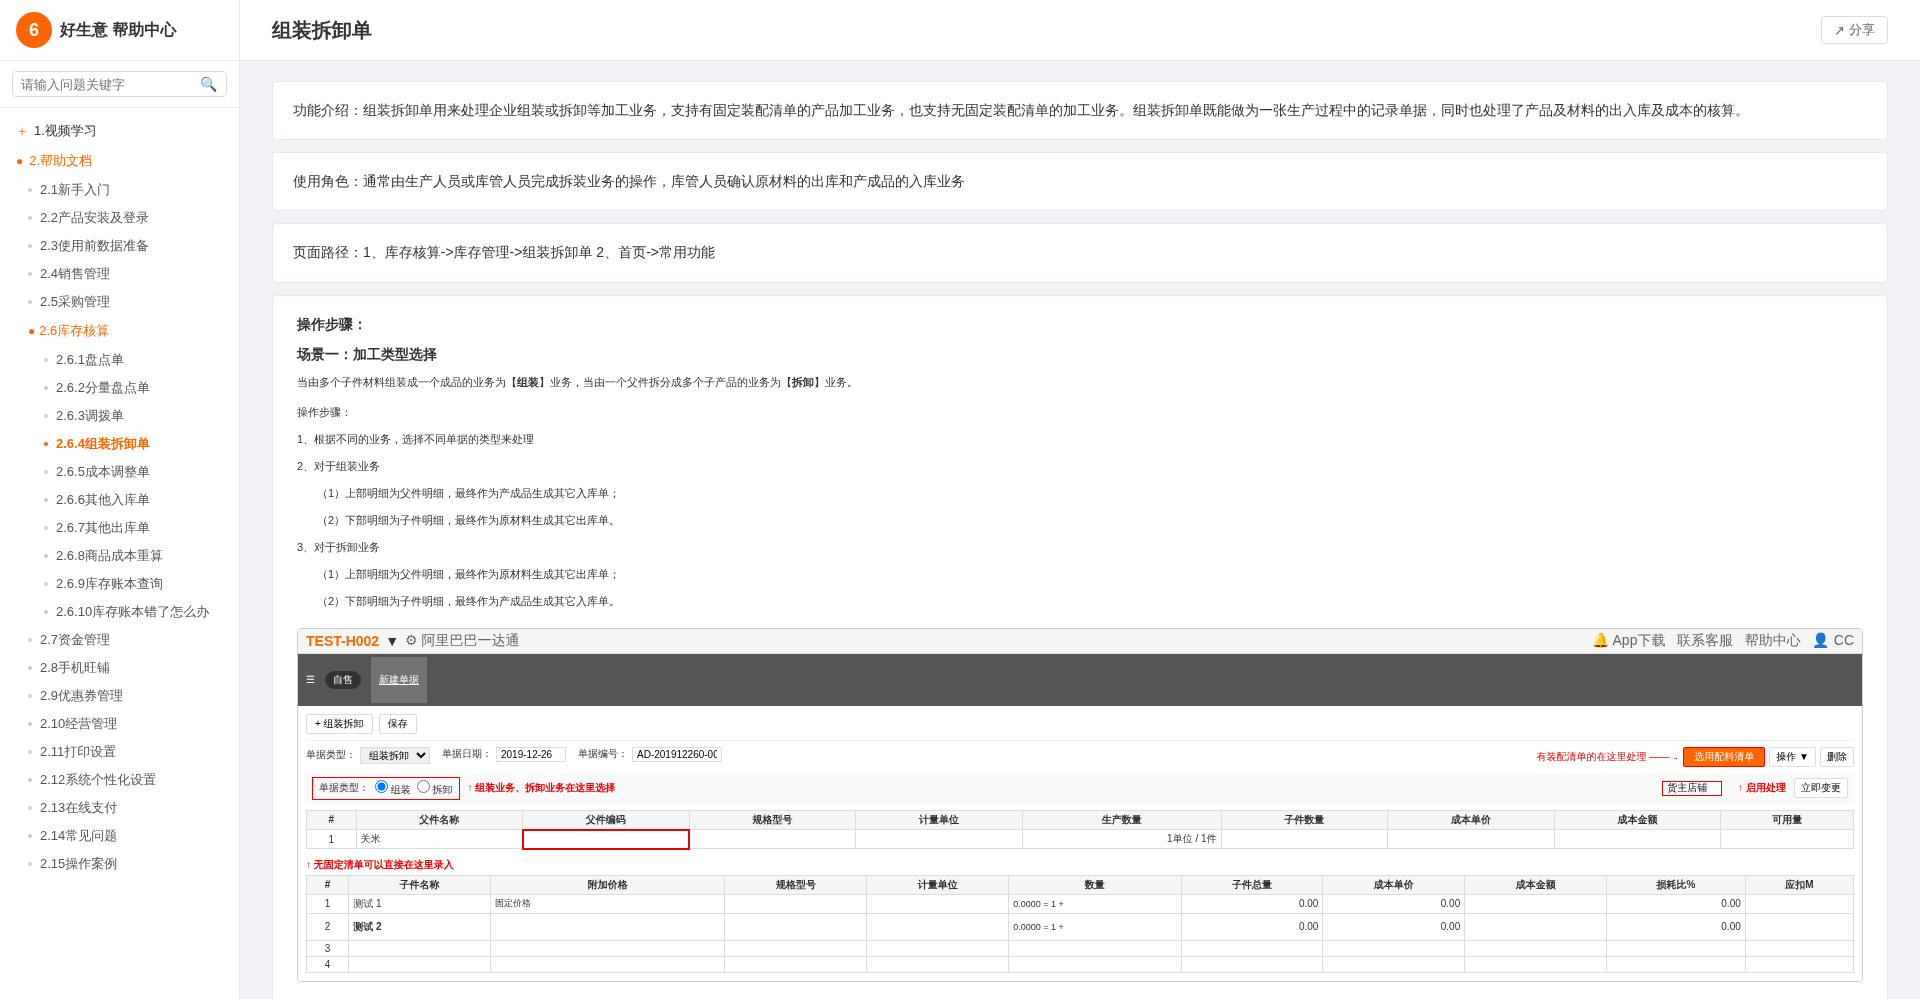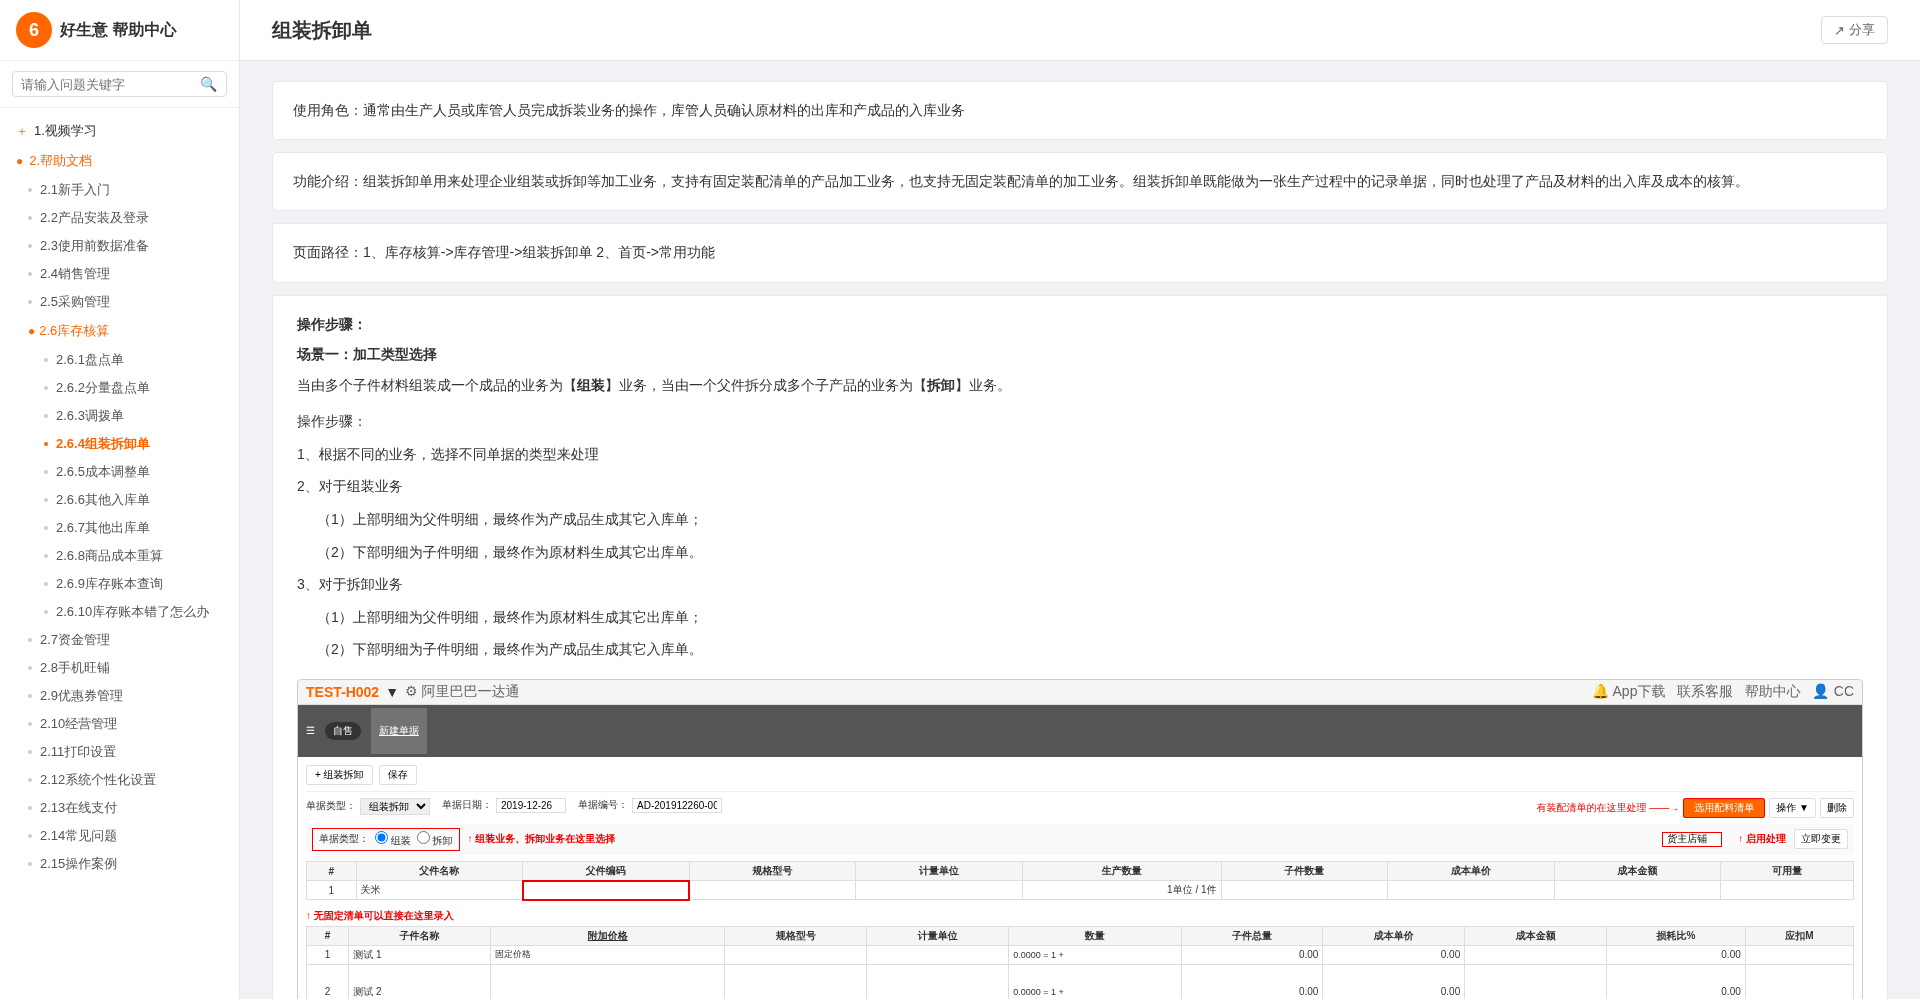--- a/index.html
+++ b/index.html
@@ -28,21 +28,21 @@
     .main { flex: 1; display: flex; flex-direction: column; overflow: hidden; background: #f0f2f5; }
     .main-header { background: #fff; padding: 16px 32px; border-bottom: 1px solid #e8e8e8; display: flex; align-items: center; justify-content: space-between; }
     .page-title { font-size: 20px; font-weight: bold; color: #333; }
     .share-btn { display: flex; align-items: center; gap: 4px; color: #666; font-size: 13px; cursor: pointer; border: 1px solid #ddd; padding: 4px 12px; border-radius: 4px; background: #fff; }
 
     .content-area { flex: 1; overflow-y: auto; padding: 20px 32px; }
     .info-box { background: #fff; border: 1px solid #e8e8e8; border-radius: 4px; padding: 16px 20px; margin-bottom: 12px; line-height: 1.8; font-size: 14px; color: #333; }
     .steps-container { background: #fff; border: 1px solid #e8e8e8; border-radius: 4px; padding: 20px 24px; margin-bottom: 12px; }
     .steps-title { font-weight: bold; margin-bottom: 10px; }
     .scenario-title { font-weight: bold; margin-bottom: 8px; margin-top: 12px; }
-    .body-text { line-height: 1.9; font-size: 14px; color: #333; margin-bottom: 6px; }
+    .body-text { line-height: 1.9; font-size: 11px; color: #333; margin-bottom: 6px; }
     .body-text strong { font-weight: bold; }
     .indent-1 { margin-left: 20px; }
 
     
     .app-screenshot { width: 100%; border: 1px solid #ccc; background: #f0f0f0; border-radius: 4px; overflow: hidden; font-size: 11px; }
   </style>
 </head>
 <body>
 
 <div class="sidebar">
@@ -182,25 +182,25 @@
     <h1 class="page-title">组装拆卸单</h1>
     <button class="share-btn">
       <span>↗</span>
       <span>分享</span>
     </button>
   </div>
 
   <div class="content-area">
 
     <div class="info-box">
+      <span>功能介绍：组装拆卸单用来处理企业组装或拆卸等加工业务，支持有固定装配清单的产品加工业务，也支持无固定装配清单的加工业务。组装拆卸单既能做为一张生产过程中的记录单据，同时也处理了产品及材料的出入库及成本的核算。</span>
+    </div>
+
+    <div class="info-box">
       <span>使用角色：通常由生产人员或库管人员完成拆装业务的操作，库管人员确认原材料的出库和产成品的入库业务</span>
-    </div>
-
-    <div class="info-box">
-      <span>功能介绍：组装拆卸单用来处理企业组装或拆卸等加工业务，支持有固定装配清单的产品加工业务，也支持无固定装配清单的加工业务。组装拆卸单既能做为一张生产过程中的记录单据，同时也处理了产品及材料的出入库及成本的核算。</span>
     </div>
 
     <div class="info-box">
       <span>页面路径：1、库存核算-&gt;库存管理-&gt;组装拆卸单 2、首页-&gt;常用功能</span>
     </div>
 
     <div class="steps-container">
       <div class="steps-title">操作步骤：</div>
       <div class="scenario-title">场景一：加工类型选择</div>
       <div class="body-text">
@@ -311,21 +311,21 @@
 
             <div style="display:flex; align-items:center; gap:8px; margin-bottom:3px;">
               <span style="color:#e00; font-size:10px; font-weight:bold;">↑ 无固定清单可以直接在这里录入</span>
             </div>
 
             <table style="width:100%; border-collapse:collapse; font-size:10px;">
               <thead>
                 <tr style="background:#f5f5f5;">
                   <th style="border:1px solid #ddd; padding:2px 4px;">#</th>
                   <th style="border:1px solid #ddd; padding:2px 4px;">子件名称</th>
-                  <th style="border:1px solid #ddd; padding:2px 20px;text-decoration:underline;">附加价格</th>
+                  <th style="border:1px solid #ddd; padding:2px 20px;">附加价格</th>
                   <th style="border:1px solid #ddd; padding:2px 4px;">规格型号</th>
                   <th style="border:1px solid #ddd; padding:2px 4px;">计量单位</th>
                   <th style="border:1px solid #ddd; padding:2px 4px;">数量</th>
                   <th style="border:1px solid #ddd; padding:2px 4px;">子件总量</th>
                   <th style="border:1px solid #ddd; padding:2px 4px;">成本单价</th>
                   <th style="border:1px solid #ddd; padding:2px 4px;">成本金额</th>
                   <th style="border:1px solid #ddd; padding:2px 4px;">损耗比%</th>
                   <th style="border:1px solid #ddd; padding:2px 4px;">应扣M</th>
                 </tr>
               </thead>
@@ -338,21 +338,21 @@
                   <td style="border:1px solid #ddd; padding:2px 4px;"></td>
                   <td style="border:1px solid #ddd; padding:2px 4px; font-size:9px;">0.0000 = 1 +</td>
                   <td style="border:1px solid #ddd; padding:2px 4px; text-align:right;">0.00</td>
                   <td style="border:1px solid #ddd; padding:2px 4px; text-align:right;">0.00</td>
                   <td style="border:1px solid #ddd; padding:2px 4px;"></td>
                   <td style="border:1px solid #ddd; padding:2px 4px; text-align:right;">0.00</td>
                   <td style="border:1px solid #ddd; padding:2px 4px;"></td>
                 </tr>
                 <tr>
                   <td style="border:1px solid #ddd; padding:2px 4px; text-align:center;">2</td>
-                  <td style="border:1px solid #ddd; padding:20px 4px;">测试 2</td>
+                  <td style="border:1px solid #ddd; padding:6px 4px;font-weight:bold;">测试 2</td>
                   <td style="border:1px solid #ddd; padding:2px 4px;"></td>
                   <td style="border:1px solid #ddd; padding:2px 4px;"></td>
                   <td style="border:1px solid #ddd; padding:2px 4px;"></td>
                   <td style="border:1px solid #ddd; padding:2px 4px; font-size:9px;">0.0000 = 1 +</td>
                   <td style="border:1px solid #ddd; padding:2px 4px; text-align:right;">0.00</td>
                   <td style="border:1px solid #ddd; padding:2px 4px; text-align:right;">0.00</td>
                   <td style="border:1px solid #ddd; padding:2px 4px;"></td>
                   <td style="border:1px solid #ddd; padding:2px 4px; text-align:right;">0.00</td>
                   <td style="border:1px solid #ddd; padding:2px 4px;"></td>
                 </tr>

